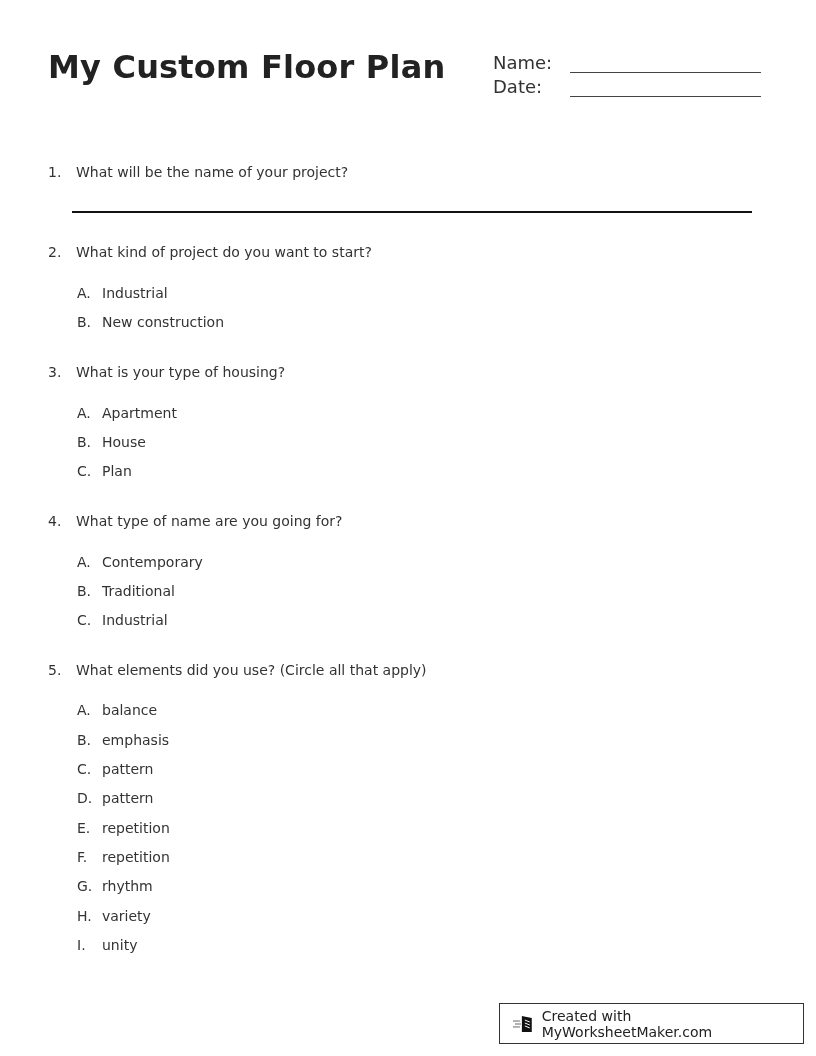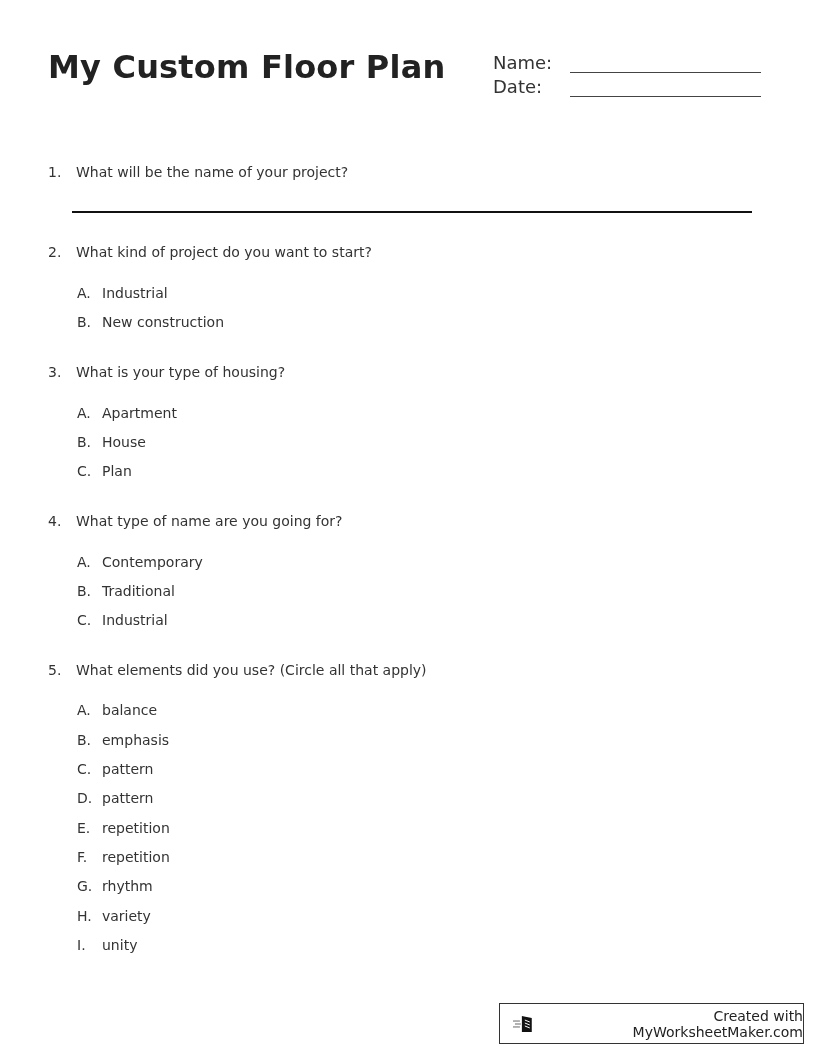--- a/index.html
+++ b/index.html
@@ -8,21 +8,21 @@
   .title { position:absolute; left:48px; top:48px; font-size:32px; font-weight:bold; color:#222; margin:0; letter-spacing:0.2px; }
   .field { position:absolute; display:flex; align-items:flex-end; }
   .field-label { font-size:18px; color:#333; width:70px; margin-right:7px; }
   .field-line { width:191px; border-bottom:1.5px solid #444; height:18px; }
   .q { position:absolute; left:48px; font-size:14px; color:#333; display:flex; }
   .q .num { width:28px; }
   .answer-line { position:absolute; left:72px; top:211px; width:680px; border-top:2px solid #111; }
   .opt { position:absolute; left:77px; font-size:14px; color:#333; display:flex; }
   .opt .letter { width:25px; }
   .footer { position:absolute; left:499px; top:1003px; width:305px; height:41px; border:1.5px solid #333; box-sizing:border-box;
-            display:flex; align-items:center; padding-left:12px; font-size:14px; color:#222;text-align:right; }
+            display:flex; align-items:center; padding-left:12px; font-size:14px; color:#222; }
   .footer svg { margin-right:6px; }
 </style>
 </head>
 <body>
 
 <h1 class="title">My Custom Floor Plan</h1>
 
 <div class="field" style="left:493px; top:52px;">
   <span class="field-label">Name:</span>
   <span class="field-line"></span>

